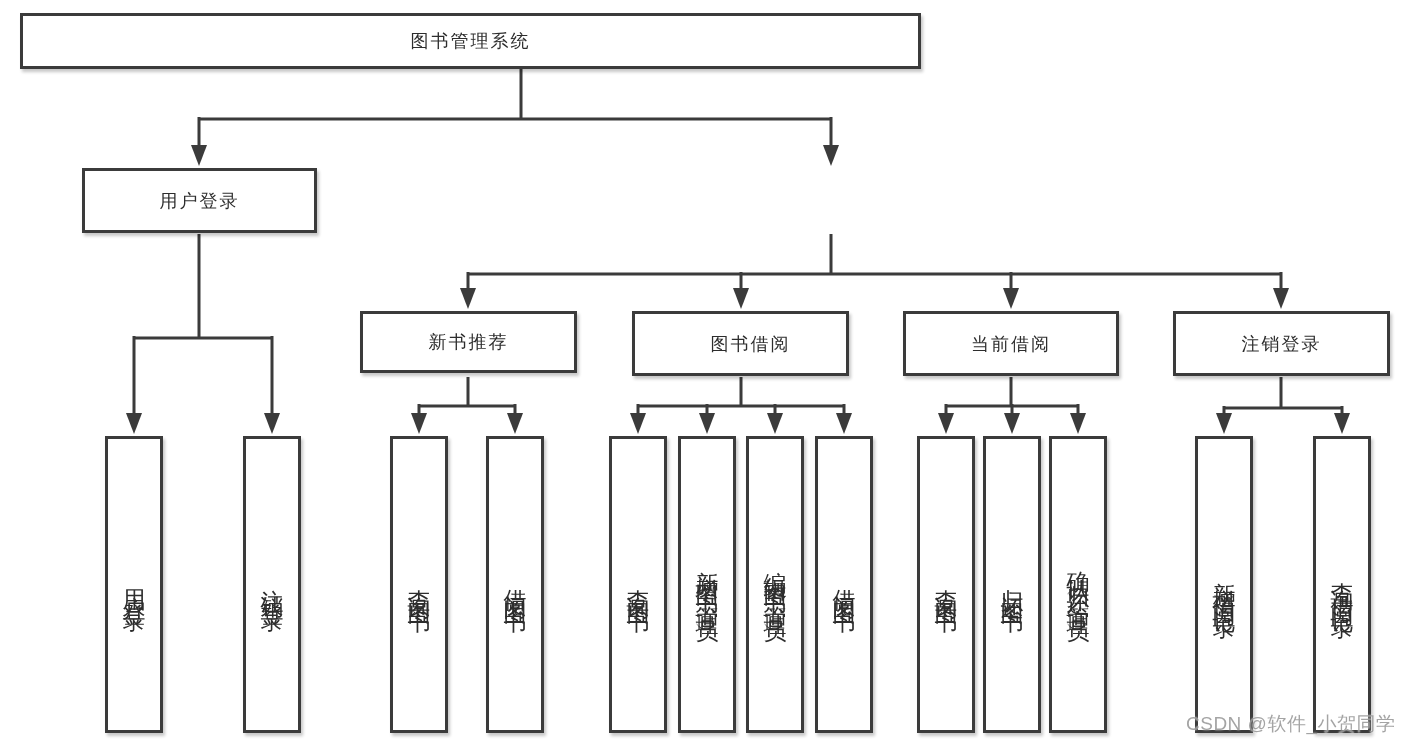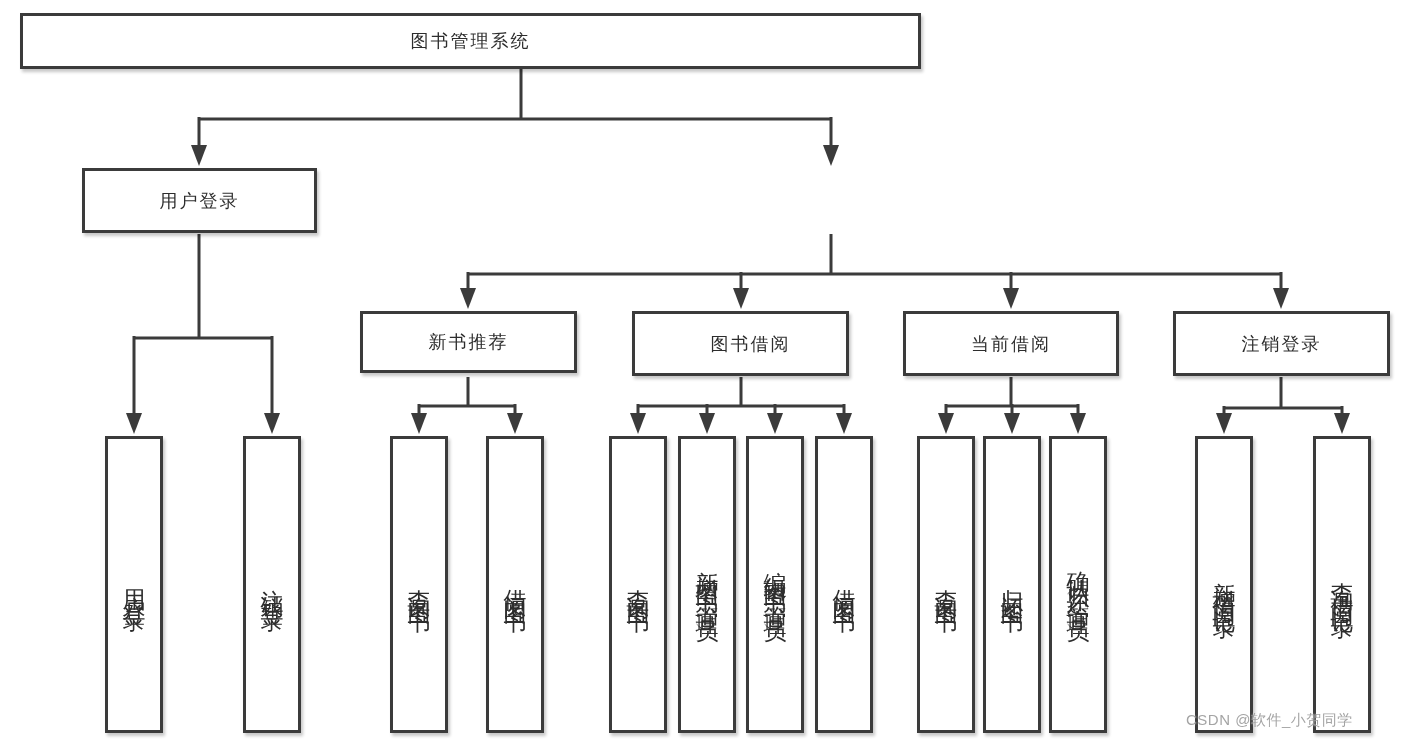--- a/index.html
+++ b/index.html
@@ -62,21 +62,21 @@
   #leaf-bb-borrow      { left: 815px;  }
   #leaf-cb-query       { left: 917px;  }
   #leaf-cb-return      { left: 983px;  }
   #leaf-cb-confirm     { left: 1049px; }
   #leaf-br-add         { left: 1195px; }
   #leaf-br-query       { left: 1313px; }
   #watermark {
     position: absolute;
     left: 1186px;
     top: 711px;
-    font-size: 15px;
+    font-size: 19px;
     letter-spacing: 0.5px;
     color: #9b9b9b;
     opacity: 0.9;
     white-space: nowrap;
     z-index: 5;
     text-shadow: 0 0 2px #ffffff;
   }
 </style>
 </head>
 <body>

